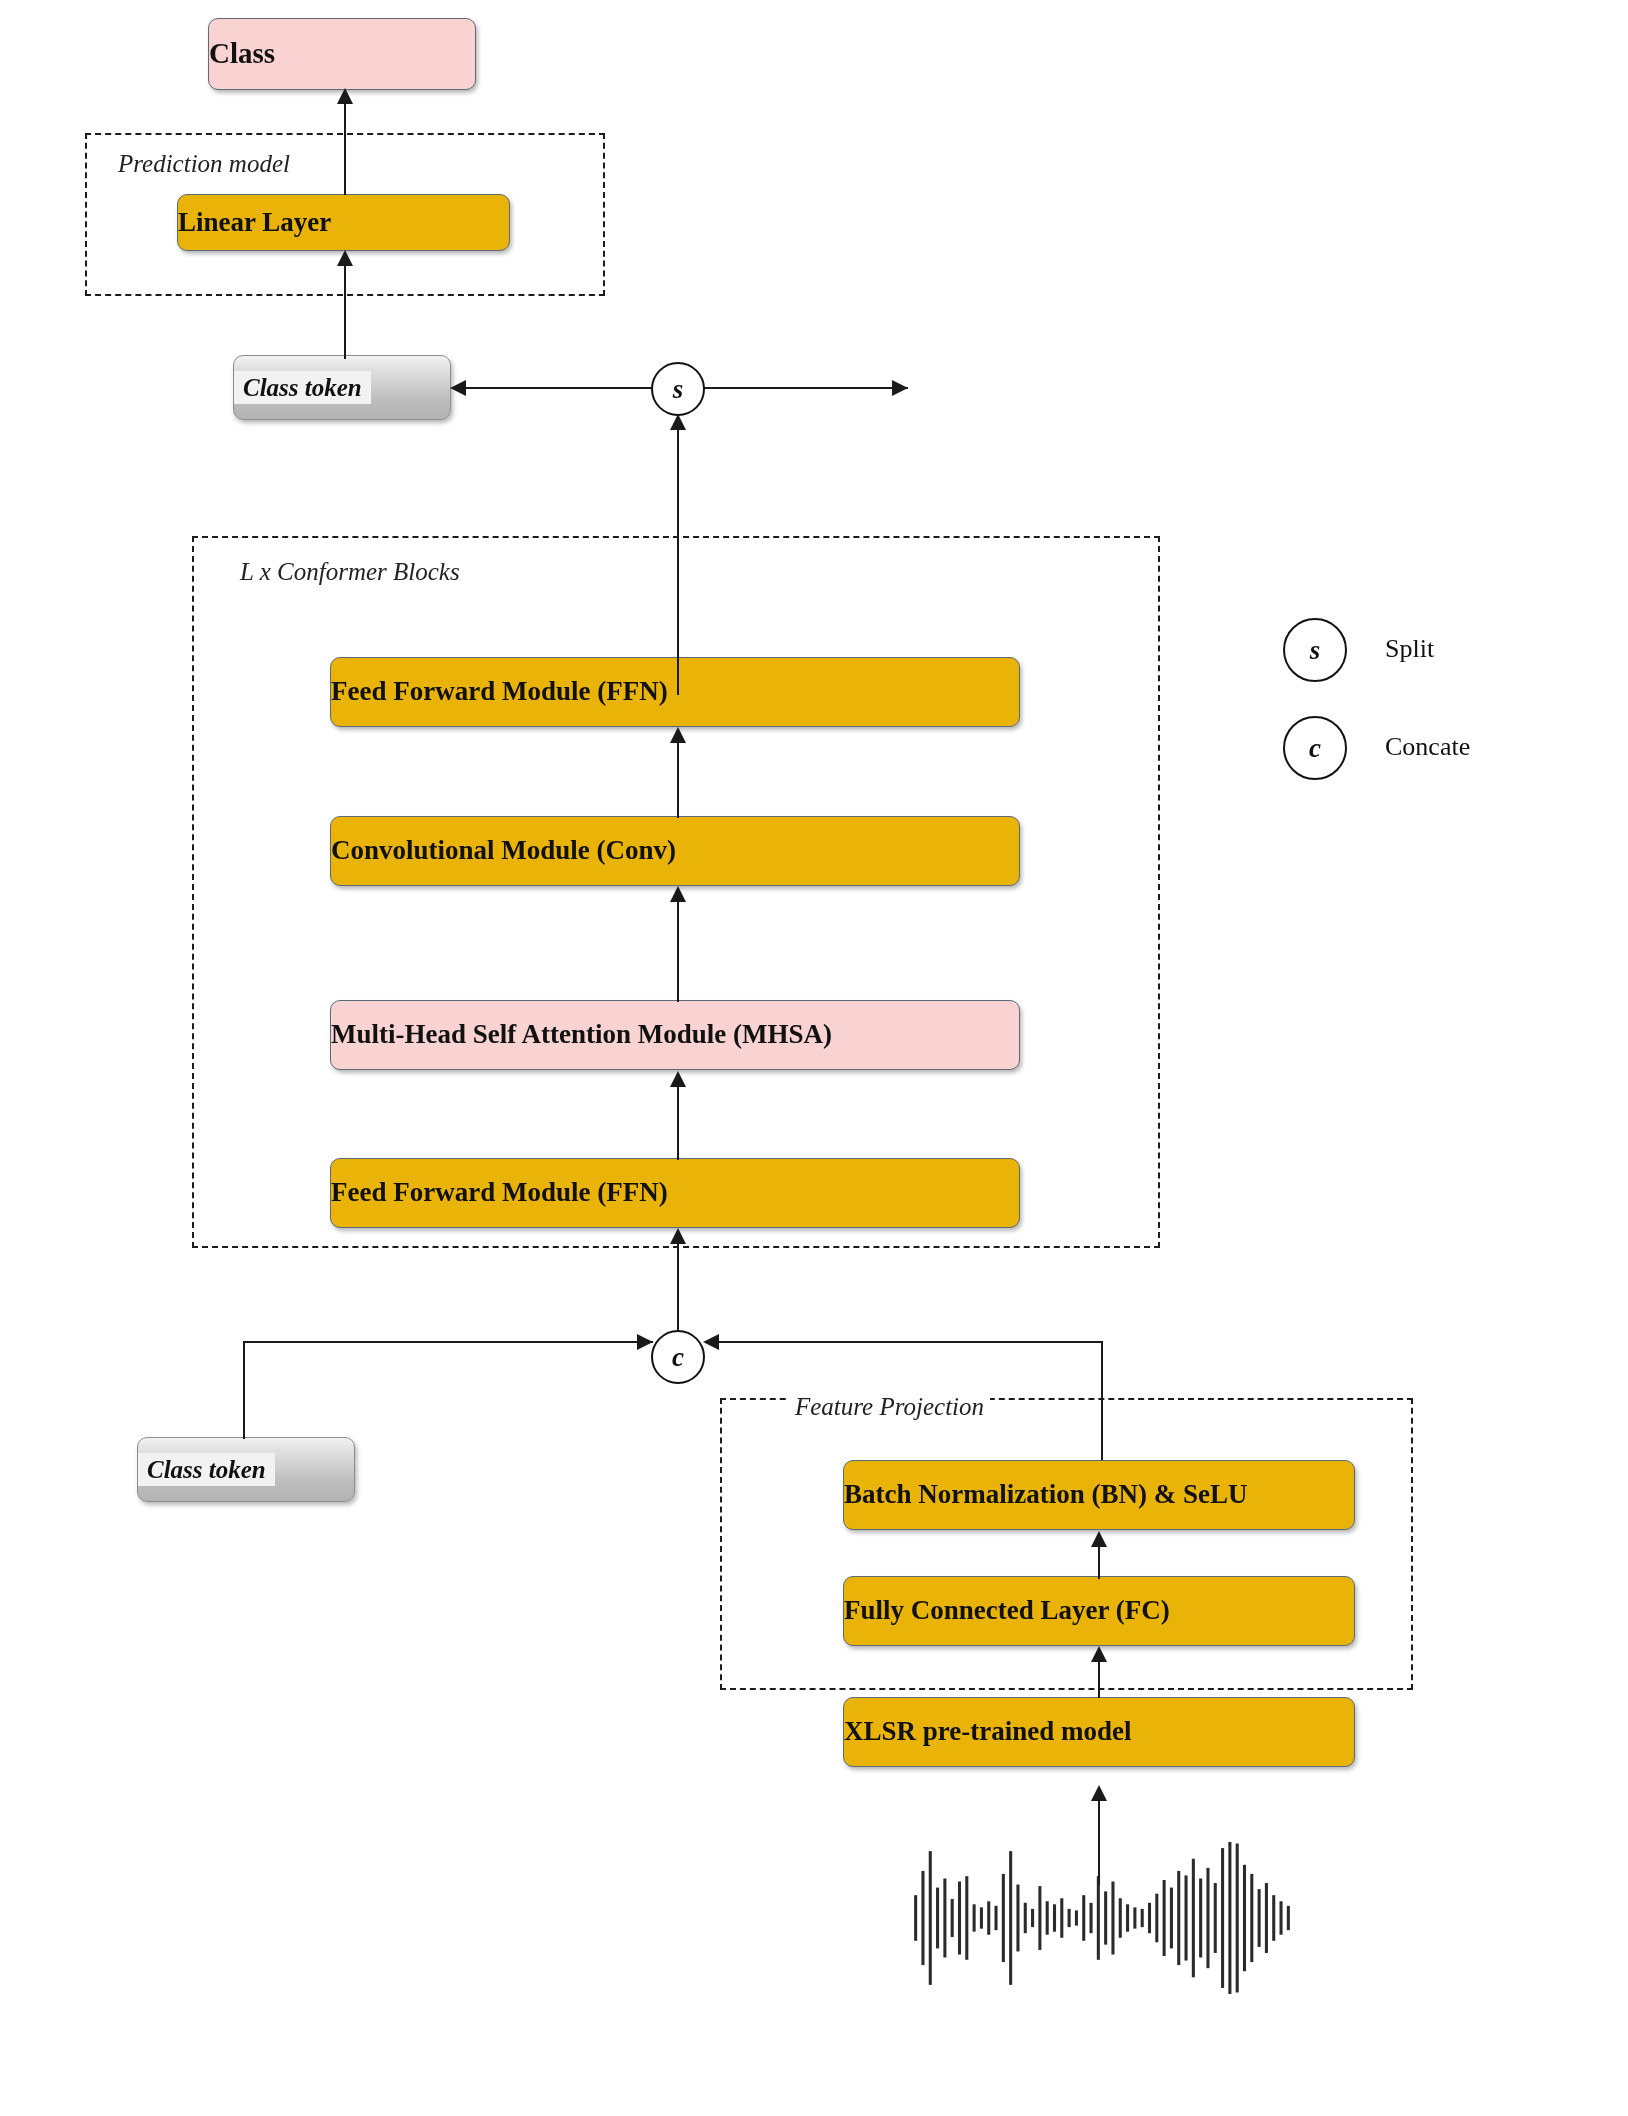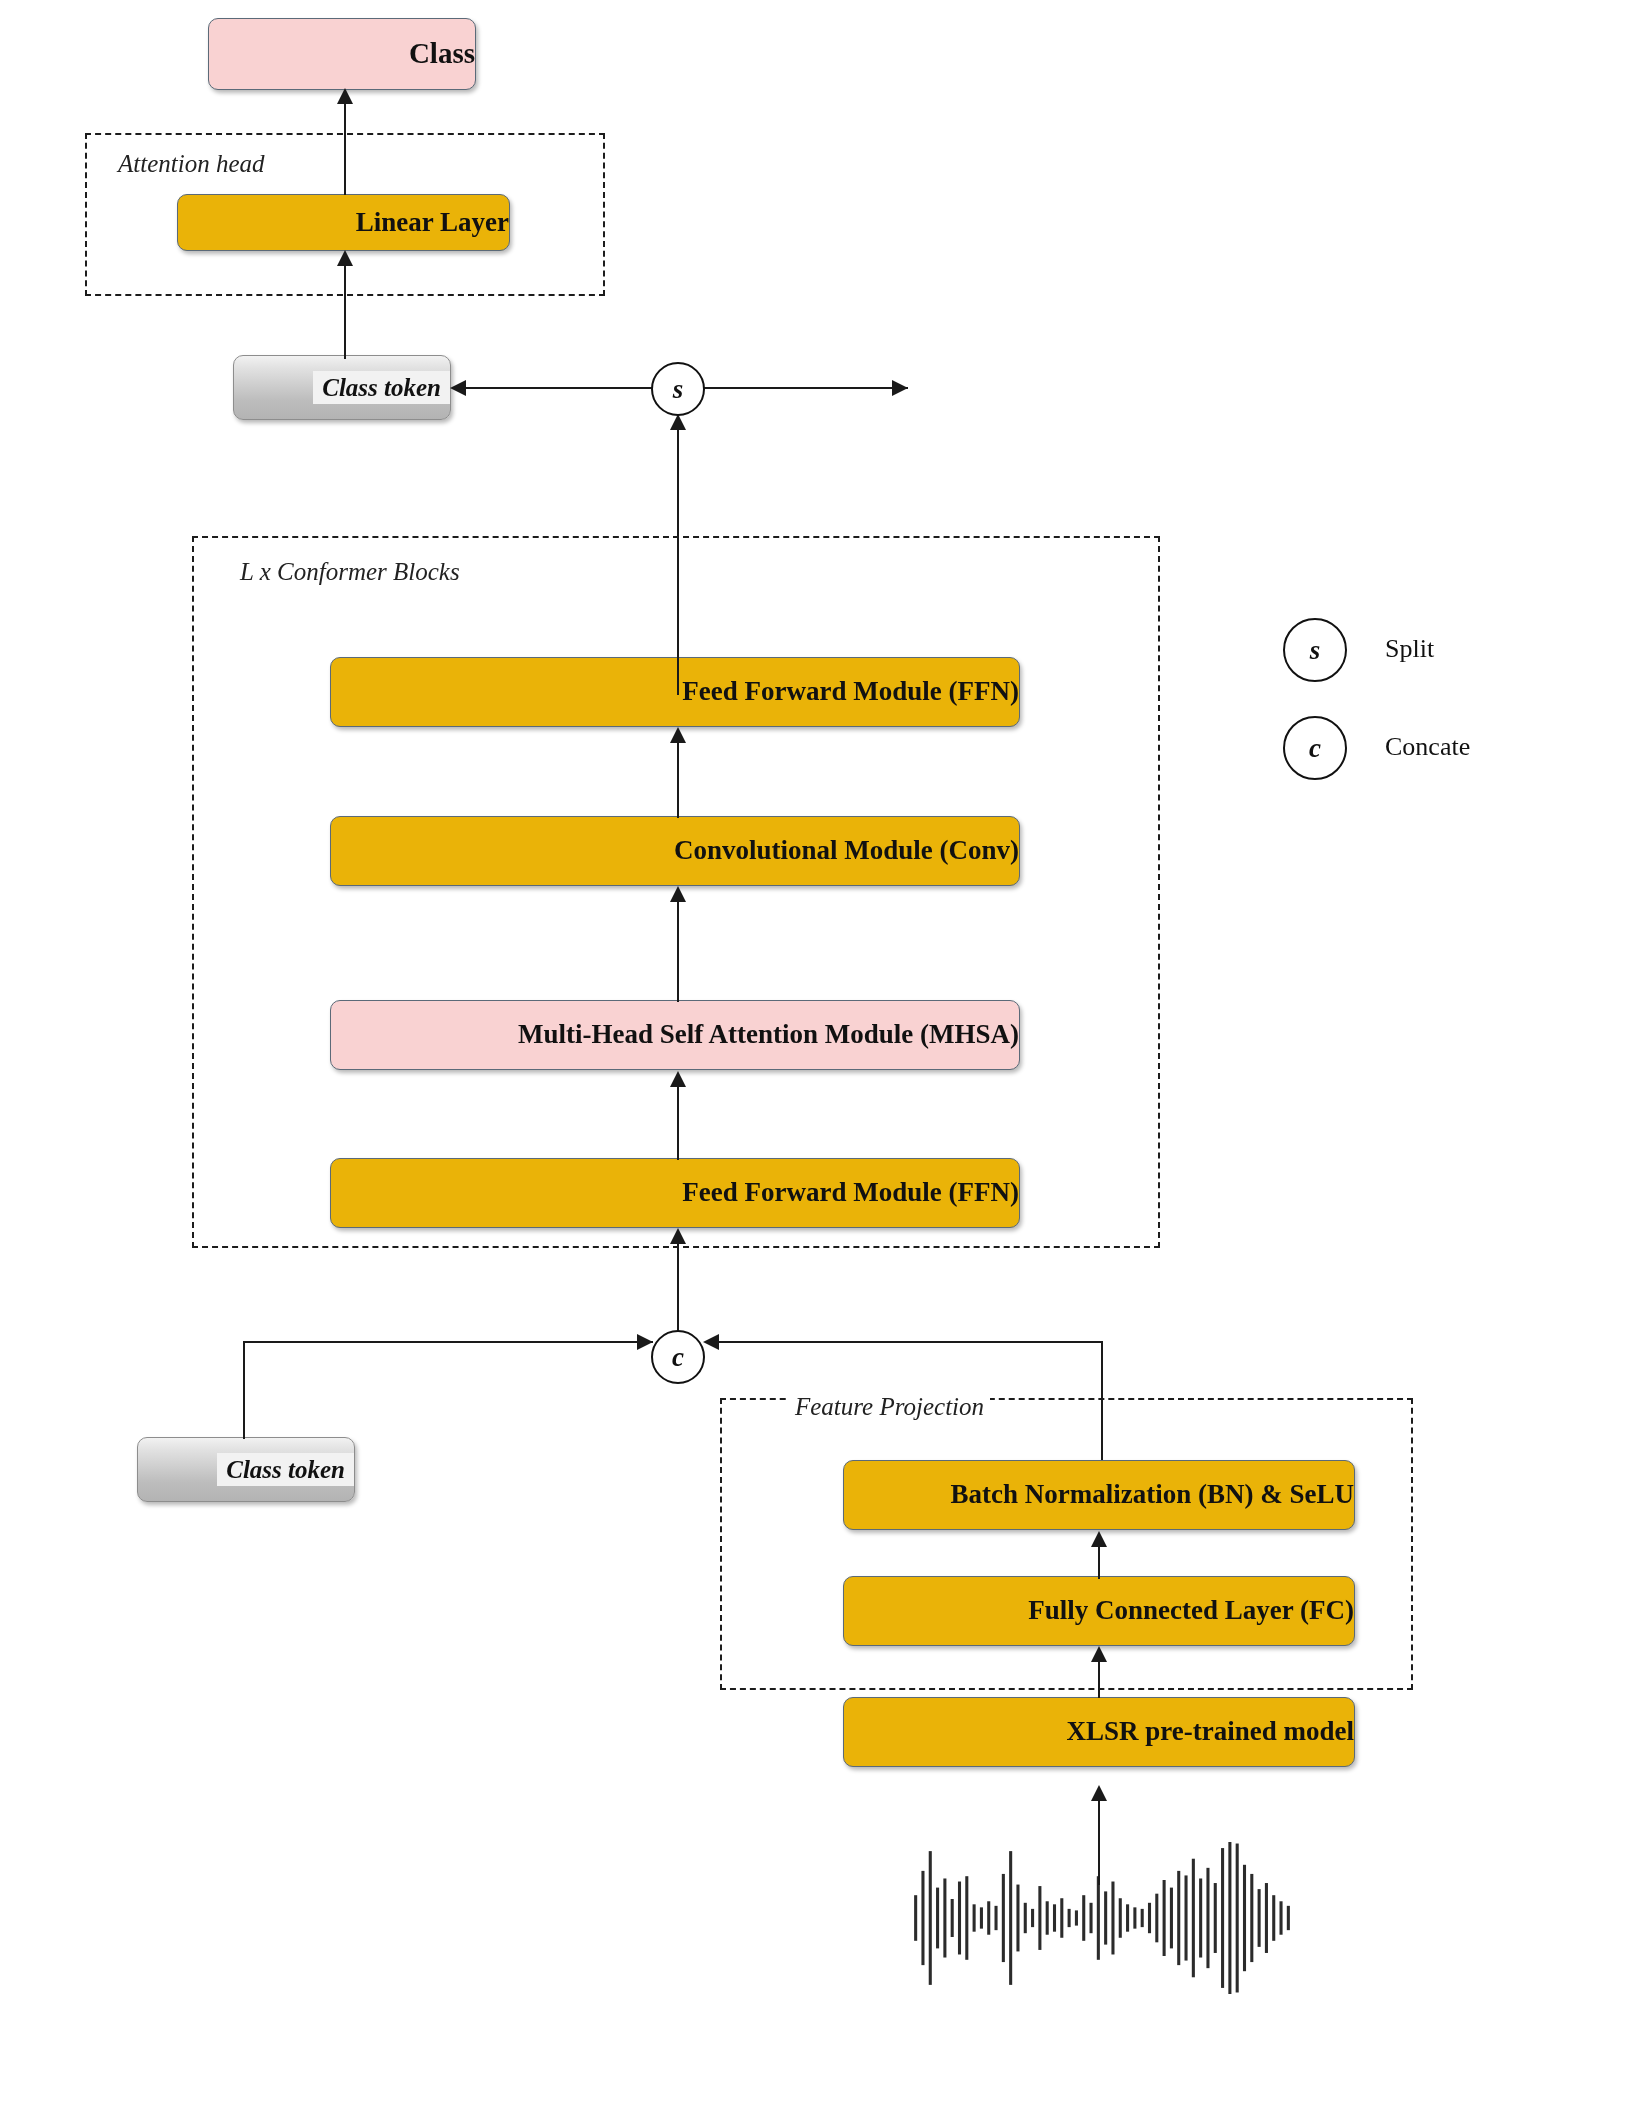--- a/index.html
+++ b/index.html
@@ -3,21 +3,21 @@
 <meta charset="utf-8">
 <style>
   html,body{margin:0;padding:0;background:#ffffff;}
   body{font-family:"Liberation Serif", serif;}
   #canvas{position:relative;width:1628px;height:2116px;background:#fff;overflow:hidden;}
 
   
   .node{
     position:absolute;
     box-sizing:border-box;
-    display:flex;align-items:center;justify-content:flex-end;
+    display:flex;align-items:center;justify-content:flex-start;
     border:1.6px solid #5b6a78;
     border-radius:10px;
     font-weight:bold;
     color:#111;
     text-align:center;
     box-shadow:2px 3px 4px rgba(0,0,0,.28);
     line-height:1.1;
   }
   .blue{background:#eab308;}
   .pink{background:#f9d2d2;}
@@ -105,21 +105,21 @@
 <div id="canvas">
 
   <div class="node pink" style="left:208px;top:18px;width:268px;height:72px;font-size:29px;">
     <span>Class</span>
   </div>
 
   <div class="ln vln" style="left:344px;top:90px;height:105px;"></div>
   <div class="arrow arr-up" style="left:337px;top:88px;"></div>
 
   <div class="group" style="left:85px;top:133px;width:520px;height:163px;"></div>
-  <div class="group-label" style="left:118px;top:150px;">Attention head</div>
+  <div class="group-label" style="left:118px;top:150px;">Prediction model</div>
 
   <div class="node blue" style="left:177px;top:194px;width:333px;height:57px;font-size:27px;">
     <span>Linear Layer</span>
   </div>
 
   <div class="ln vln" style="left:344px;top:252px;height:107px;"></div>
   <div class="arrow arr-up" style="left:337px;top:250px;"></div>
 
   <div class="node grayhead" style="left:233px;top:355px;width:218px;height:65px;font-size:25px;">
     <span class="tokentext">Class token</span>

